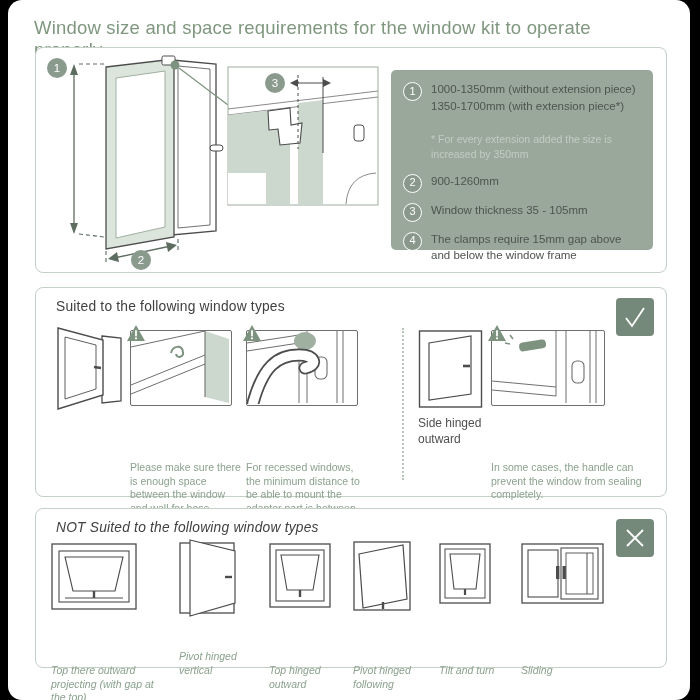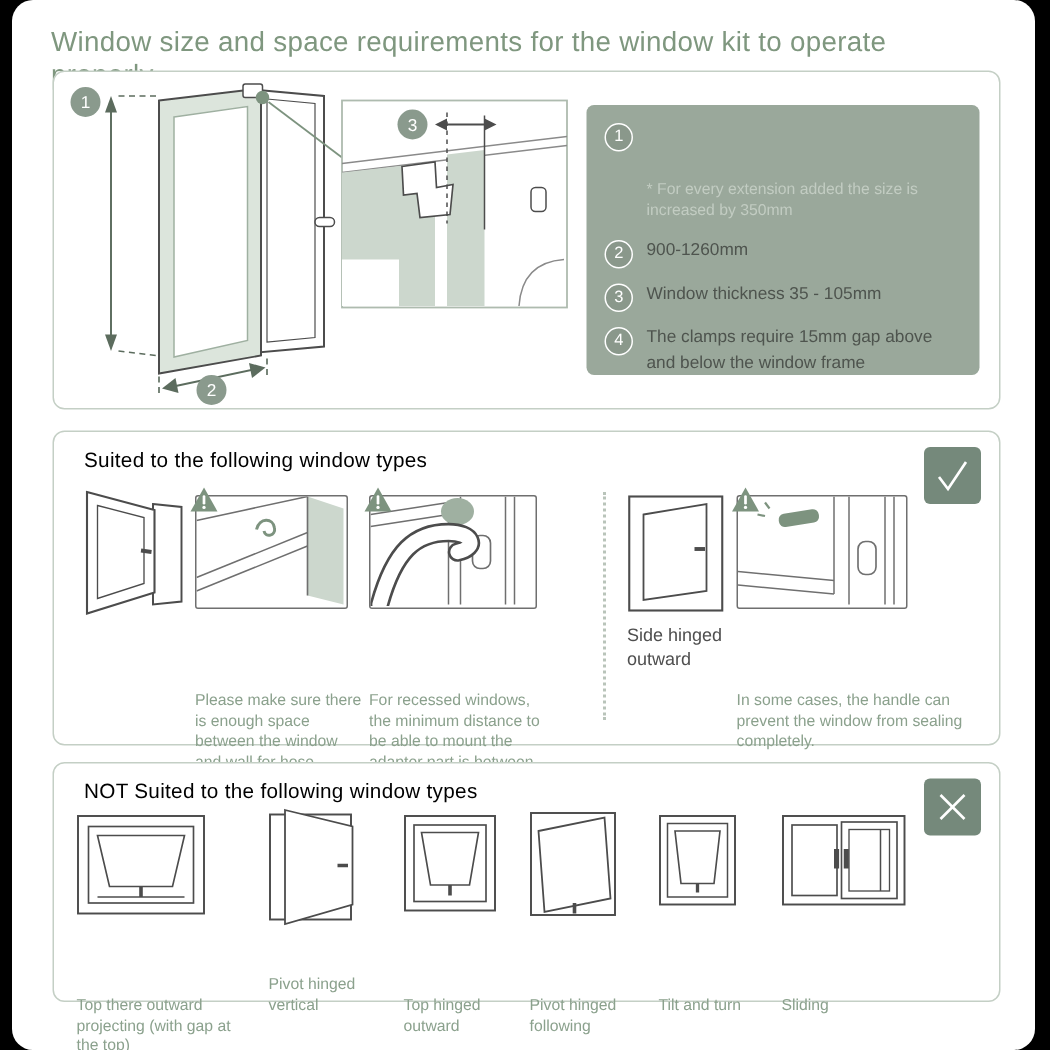--- a/index.html
+++ b/index.html
@@ -14,23 +14,23 @@
   .page-title{
     position:absolute;left:26px;top:17px;width:630px;
     font-size:18.5px;color:#7f977f;letter-spacing:.2px;
   }
   .card{
     position:absolute;left:27px;width:632px;background:#fff;
     border:1px solid #c4cfc5;border-radius:8px;box-sizing:border-box;
   }
   #card-measurements{top:47px;height:226px;}
   #card-suited{top:287px;height:210px;}
-  #card-notsuited{top:508px;height:160px;}
-
-  .sec-title{position:absolute;left:20px;top:11px;font-size:13.8px;color:#000000;letter-spacing:.2px;}
+  #card-notsuited{top:508px;height:160px;font-style:italic;}
+
+  .sec-title{position:absolute;left:20px;top:11px;font-size:13.8px;color:#404040;letter-spacing:.2px;}
 
   
   .panel{
     position:absolute;left:355px;top:22px;width:262px;height:180px;
     background:#9aa89b;border-radius:5px;box-sizing:border-box;
     padding:11px 12px 10px 12px;color:#4e544e;font-size:11.5px;line-height:1.45;
   }
   .p-row{display:flex;align-items:flex-start;gap:9px;}
   .p-badge{
     flex:0 0 auto;width:19px;height:19px;border:1.5px solid #fff;border-radius:50%;
@@ -111,20 +111,24 @@
       <polygon points="246,30 254,26 254,34" fill="#4c4c4c"></polygon>
       <polygon points="287,30 279,26 279,34" fill="#4c4c4c"></polygon>
 
       <rect x="310" y="72" width="10" height="16" rx="3" fill="#fff" stroke="#4c4c4c" stroke-width="1"></rect>
       <path d="M302,151 Q304,122 332,120" fill="none" stroke="#8a8a8a" stroke-width="1"></path>
     </svg>
 
     <div class="panel">
       <div class="p-row">
         <div class="p-badge">1</div>
+        <div style="width:212px">
+          <div>1000-1350mm (without extension piece)</div>
+          <div>1350-1700mm (with extension piece*)</div>
+        </div>
       </div>
       <div class="p-note">* For every extension added the size is increased by 350mm</div>
       <div class="p-row mt12">
         <div class="p-badge">2</div>
         <div style="width:212px">900-1260mm</div>
       </div>
       <div class="p-row mt9">
         <div class="p-badge">3</div>
         <div style="width:212px">Window thickness 35 - 105mm</div>
       </div>

